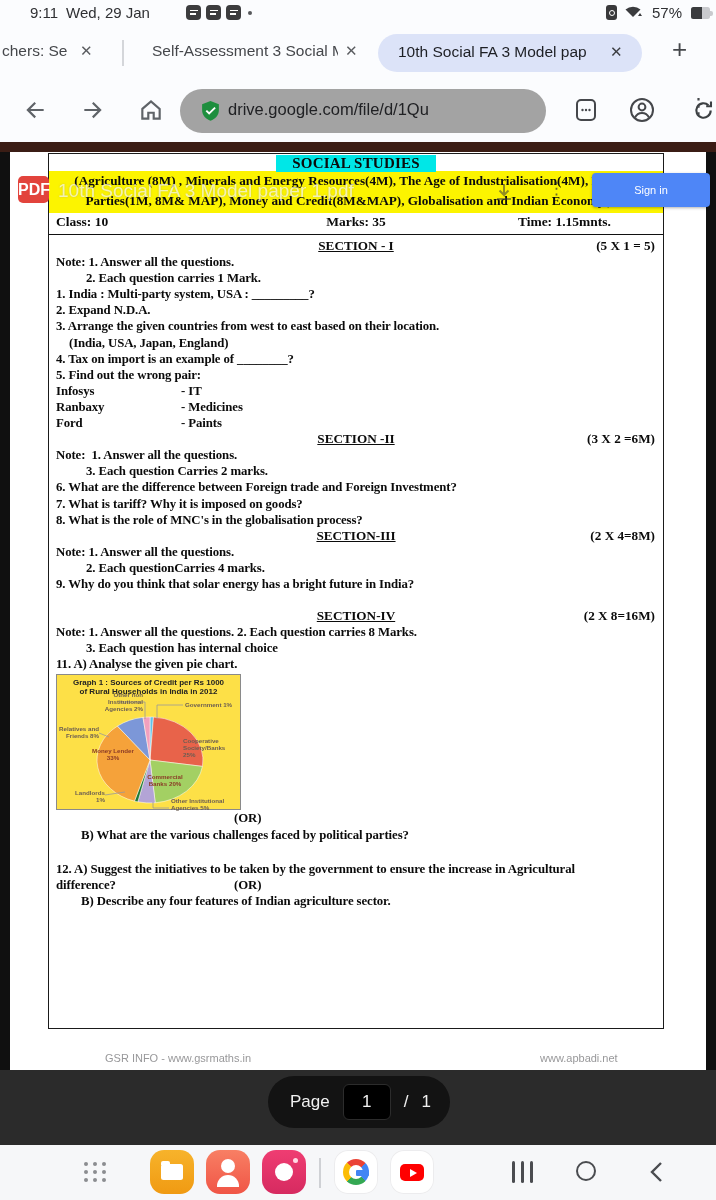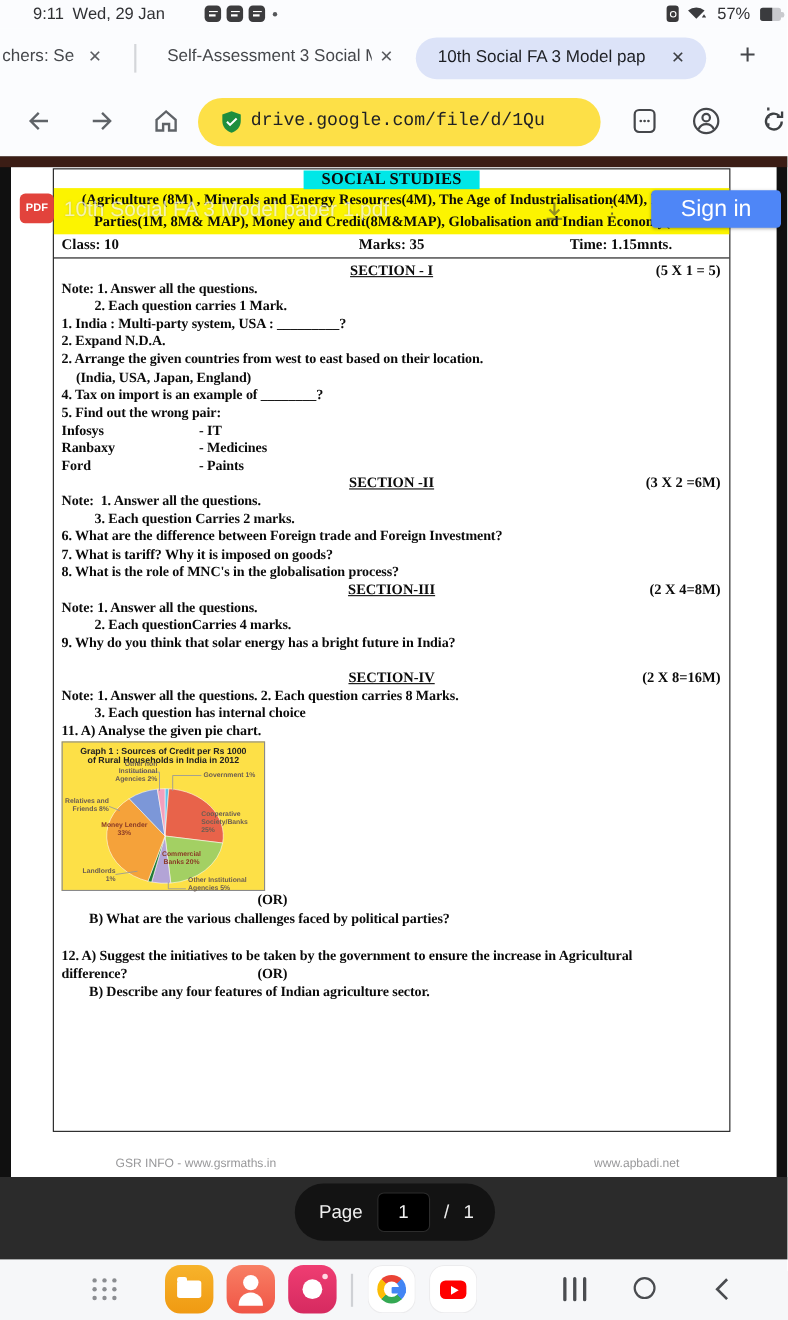--- a/index.html
+++ b/index.html
@@ -29,21 +29,21 @@
   .tab-sep{position:absolute;left:122px;top:14px;width:1.5px;height:26px;background:#d4d6da;}
   .tab2{position:absolute;left:152px;top:16px;width:186px;}
   .tab2-x{position:absolute;left:345px;top:16px;}
   .tab-active{position:absolute;left:378px;top:8px;width:264px;height:38px;background:#dce3f8;border-radius:19px;}
   .tab3{position:absolute;left:398px;top:17px;width:206px;font-weight:500;color:#1d1f24;}
   .tab3-x{position:absolute;left:610px;top:17px;color:#3c3e42;}
   .tab-plus{position:absolute;left:672px;top:8px;font-size:26px;color:#45474b;font-weight:300;}
   
   #toolbar{position:absolute;left:0;top:80px;width:716px;height:62px;background:#fbfcfe;z-index:30;}
   .tb-ic{position:absolute;top:17px;}
-  .omnibox{position:absolute;left:180px;top:9px;width:366px;height:44px;background:#fde047;border-radius:22px;font-family:Liberation Mono, monospace;}
+  .omnibox{position:absolute;left:180px;top:9px;width:366px;height:44px;background:#a3a3a3;border-radius:22px;}
   .omni-url{position:absolute;left:48px;top:11px;font-size:16.5px;color:#202124;white-space:nowrap;}
   
   #viewer{position:absolute;left:0;top:142px;width:716px;height:1003px;background:#101010;}
   #viewer-top-tint{position:absolute;left:0;top:0;width:716px;height:10px;background:#3b1d15;}
   #below-page{position:absolute;left:0;top:928px;width:716px;height:75px;background:#2b2b2b;}
   #page{position:absolute;left:10px;top:10px;width:696px;height:918px;background:#ffffff;}
   
   #paperbox{position:absolute;left:38px;top:1px;width:616px;height:876px;border:1.5px solid #1a1a1a;box-sizing:border-box;
             font-family:"Liberation Serif",serif;font-weight:bold;color:#0b0b0b;}
   .doc-title-row{height:17px;text-align:center;padding-top:0px;}
@@ -61,27 +61,27 @@
   #lines1{padding-top:3px;}
   
   #chartbox{position:relative;margin-left:7px;margin-top:2px;width:185px;height:136px;border:1px solid #8a8a8a;box-sizing:border-box;
             font-family:"Liberation Sans",sans-serif;font-weight:bold;background:#fde047;}
   .chart-title{position:absolute;left:0;top:3px;width:100%;text-align:center;font-size:8px;line-height:9px;color:#222;}
   #pielayer,#leaders{position:absolute;left:0;top:0;width:185px;height:136px;}
   .pielab{position:absolute;font-size:6.2px;line-height:7px;font-weight:bold;color:#6b5d52;}
   .lab-in{color:#8a3a26;text-align:center;}
   
   #pdf-badge{position:absolute;left:18px;top:34px;width:31px;height:27px;background:#e2433c;border-radius:5px;z-index:20;
-             color:#fff;font-size:10px;font-weight:bold;text-align:center;line-height:27px;font-family:"Liberation Sans",sans-serif;}
+             color:#fff;font-size:16px;font-weight:bold;text-align:center;line-height:27px;font-family:"Liberation Sans",sans-serif;}
   #overlay-title{position:absolute;left:58px;top:38px;font-size:19px;color:rgba(255,255,255,0.66);z-index:20;white-space:nowrap;
                  font-family:"Liberation Sans",sans-serif;text-shadow:0 0 2px rgba(120,120,120,0.35);}
   #dl-ic{position:absolute;left:494px;top:40px;z-index:20;opacity:.55;}
   #ov-kebab{position:absolute;left:548px;top:36px;z-index:20;font-size:17px;color:rgba(60,60,60,0.75);}
   #signin-btn{position:absolute;left:592px;top:31px;width:118px;height:34px;background:#4e86f7;border-radius:4px;z-index:21;
-              color:#fff;font-size:21px;font-family:"Liberation Sans",sans-serif;text-align:center;line-height:34px;box-shadow:0 1px 3px rgba(0,0,0,.3);}
+              color:#fff;font-size:11px;font-family:"Liberation Sans",sans-serif;text-align:center;line-height:34px;box-shadow:0 1px 3px rgba(0,0,0,.3);}
   .page-footer{position:absolute;top:900px;font-size:11px;font-family:"Liberation Sans",sans-serif;color:#98989a;}
   
   #pagepill{position:absolute;left:268px;top:1076px;width:182px;height:52px;background:#131313;border-radius:26px;z-index:25;
             display:flex;align-items:center;color:#f1f1f1;font-size:17px;}
   #pagepill .pp-label{margin-left:22px;}
   #pp-input{margin-left:13px;width:46px;height:34px;background:#000;border:1px solid #2c2c2c;border-radius:6px;text-align:center;line-height:34px;}
   #pp-slash{margin-left:13px;} #pp-total{margin-left:13px;}
   
   #taskbar{position:absolute;left:0;top:1145px;width:716px;height:55px;background:#f6f7f9;z-index:30;}
   .drawer{position:absolute;left:84px;top:17px;width:26px;height:24px;}
@@ -206,21 +206,21 @@
           <span class="class-c">Marks: 35</span>
           <span class="class-r">Time: 1.15mnts.</span>
         </div>
 
         <div id="lines1">
             <div class="secrow"><span>SECTION - I</span><span class="sec-marks">(5 X 1 = 5)</span></div>
             <div class="dline">Note: 1. Answer all the questions.</div>
             <div class="dline ind1">2. Each question carries 1 Mark.</div>
             <div class="dline">1. India : Multi-party system, USA : _________?</div>
             <div class="dline">2. Expand N.D.A.</div>
-            <div class="dline">2. Arrange the given countries from west to east based on their location.</div>
+            <div class="dline">3. Arrange the given countries from west to east based on their location.</div>
             <div class="dline ind2">(India, USA, Japan, England)</div>
             <div class="dline">4. Tax on import is an example of ________?</div>
             <div class="dline">5. Find out the wrong pair:</div>
             <div class="dline"><span>Infosys</span><span class="pair-r">- IT</span></div>
             <div class="dline"><span>Ranbaxy</span><span class="pair-r">- Medicines</span></div>
             <div class="dline"><span>Ford</span><span class="pair-r">- Paints</span></div>
             <div class="secrow"><span>SECTION -II</span><span class="sec-marks">(3 X 2  =6M)</span></div>
             <div class="dline">Note:  1. Answer all the questions.</div>
             <div class="dline ind1">3. Each question Carries 2 marks.</div>
             <div class="dline">6. What are the difference between Foreign trade and Foreign Investment?</div>

